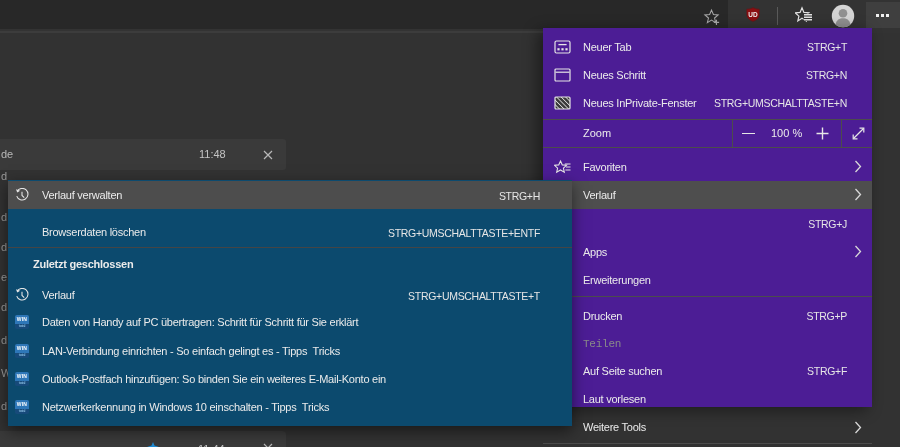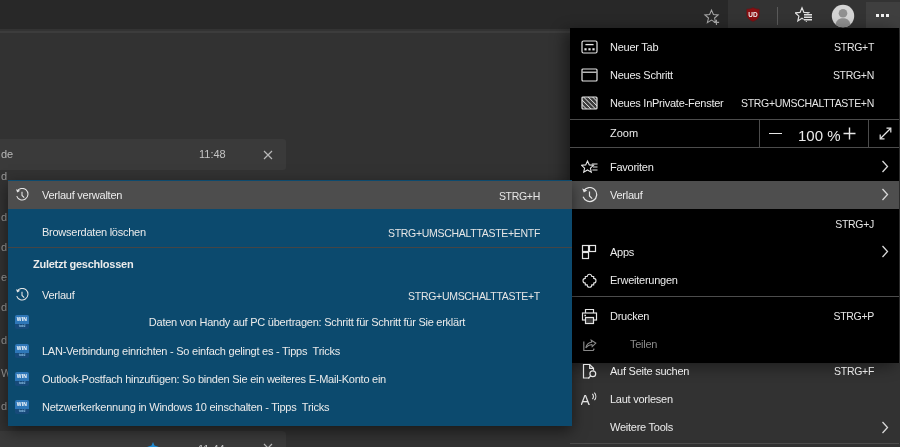--- a/index.html
+++ b/index.html
@@ -74,21 +74,21 @@
 
   <div class="abs" style="left:-10px;top:431px;width:296px;height:31px;background:#3a3a3a;border-radius:4px;"></div>
   <svg class="abs" style="left:147px;top:442px;" width="12" height="5" viewBox="0 0 12 5">
     <path d="M6 0 L7.5 3.5 L12 5 L0 5 L4.5 3.5 Z" fill="#1e8bd4"></path>
   </svg>
   <div class="abs" style="left:198px;top:443px;font-size:11px;color:#c4c4c4;">11:44</div>
   <svg class="abs" style="left:263px;top:443px;" width="10" height="10" viewBox="0 0 10 10">
     <path d="M1 1 L9 9 M9 1 L1 9" stroke="#b8b8b8" stroke-width="1.2"></path>
   </svg>
 
-  <div class="abs" id="menu" style="left:570px;top:28px;width:329px;height:335px;background:#000000;box-shadow:-5px 3px 14px rgba(0,0,0,0.45);">
+  <div class="abs" id="menu" style="left:543px;top:28px;width:329px;height:379px;background:#4c1d95;box-shadow:-5px 3px 14px rgba(0,0,0,0.45);">
 
     <div class="row" style="left:0;top:5px;width:329px;">
       <svg class="abs" style="left:11px;top:6px;" width="17" height="16" viewBox="0 0 17 16">
         <rect x="1" y="2" width="15" height="12" rx="1.5" fill="none" stroke="#e6e6e6" stroke-width="1.2"></rect>
         <path d="M4.4 5.6 H12.6" stroke="#e6e6e6" stroke-width="1.3"></path>
         <rect x="3.4" y="9.2" width="2.2" height="2.2" fill="#e6e6e6"></rect>
         <rect x="7.4" y="9.2" width="2.2" height="2.2" fill="#e6e6e6"></rect>
         <rect x="11.4" y="9.2" width="2.2" height="2.2" fill="#e6e6e6"></rect>
       </svg>
       <span class="lbl" style="margin-left:40px;">Neuer Tab</span>
@@ -116,21 +116,21 @@
       </svg>
       <span class="lbl" style="margin-left:40px;">Neues InPrivate-Fenster</span>
     </div>
     <div class="sc" style="right:25px;top:69px;margin-left:48px;">STRG+UMSCHALTTASTE+N</div>
 
     <div class="abs" style="left:0;top:91px;width:329px;height:27px;border-top:1px solid #4c4c4c;border-bottom:1px solid #4c4c4c;"></div>
     <div class="abs lbl" style="left:40px;top:99px;font-size:11px;">Zoom</div>
     <div class="abs" style="left:189px;top:92px;width:1px;height:27px;background:#4c4c4c;"></div>
     <div class="abs" style="left:298px;top:92px;width:1px;height:27px;background:#4c4c4c;"></div>
     <div class="abs" style="left:199px;top:104.5px;width:13px;height:1.4px;background:#e6e6e6;"></div>
-    <div class="abs lbl" style="left:228px;top:99px;font-size:15px;">100&nbsp;%</div>
+    <div class="abs lbl" style="left:228px;top:99px;font-size:11px;">100&nbsp;%</div>
     <svg class="abs" style="left:272px;top:98px;" width="15" height="15" viewBox="0 0 15 15">
       <path d="M7.5 1.5 V13.5 M1.5 7.5 H13.5" stroke="#e6e6e6" stroke-width="1.4"></path>
     </svg>
     <svg class="abs" style="left:308px;top:98px;" width="15" height="15" viewBox="0 0 15 15">
       <path d="M2.5 12.5 L12.5 2.5" stroke="#e6e6e6" stroke-width="1.2"></path>
       <path d="M8.5 2.2 H12.8 V6.5" fill="none" stroke="#e6e6e6" stroke-width="1.2"></path>
       <path d="M2.2 8.5 V12.8 H6.5" fill="none" stroke="#e6e6e6" stroke-width="1.2"></path>
     </svg>
 
     <div class="row" style="left:0;top:125px;width:329px;">
@@ -189,21 +189,21 @@
       </svg>
       <span class="lbl" style="margin-left:40px;">Drucken</span>
     </div>
     <div class="sc" style="right:25px;top:282px;">STRG+P</div>
 
     <div class="row" style="left:0;top:302px;width:329px;color:#8a8a8a;">
       <svg class="abs" style="left:11px;top:6px;" width="17" height="17" viewBox="0 0 17 17">
         <path d="M2.8 5.5 V14.5 H12.2 L13.2 12.6" fill="none" stroke="#8a8a8a" stroke-width="1.2"></path>
         <path d="M4.8 11.8 C5.6 8.4 7.6 6.6 10.6 6.3 L10.2 4.2 L14.8 7.1 L11.2 10.6 L10.9 8.5 C8.4 8.7 6.4 9.8 4.8 11.8 Z" fill="none" stroke="#8a8a8a" stroke-width="1.1"></path>
       </svg>
-      <span class="lbl" style="margin-left:60px;">Teilen</span>
+      <span class="lbl" style="margin-left:40px;font-family:Liberation Mono, monospace;">Teilen</span>
     </div>
 
     <div class="row" style="left:0;top:329px;width:329px;">
       <svg class="abs" style="left:11px;top:6px;" width="17" height="17" viewBox="0 0 17 17">
         <path d="M8.5 15 H2.5 V1.5 H8.7 L12.5 5.3 V7.5" fill="none" stroke="#e6e6e6" stroke-width="1.2"></path>
         <path d="M8.7 1.5 V5.3 H12.5" fill="none" stroke="#e6e6e6" stroke-width="1.2"></path>
         <circle cx="11.8" cy="10.8" r="2.9" fill="none" stroke="#e6e6e6" stroke-width="1.2"></circle>
         <path d="M9.6 12.9 L7.3 15.3" stroke="#e6e6e6" stroke-width="1.2"></path>
       </svg>
       <span class="lbl" style="margin-left:40px;">Auf Seite suchen</span>
@@ -256,21 +256,21 @@
     <div class="row" style="left:0;top:101px;width:564px;">
       <svg class="abs" style="left:7px;top:7px;" width="14" height="14" viewBox="0 0 17 17">
         <path d="M2.6 4.1 A7 7 0 1 1 2.1 9.8" fill="none" stroke="#e6e6e6" stroke-width="1.3"></path>
         <path d="M1.2 1.6 L2.8 5.4 6.3 3.4 Z" fill="#e6e6e6"></path>
         <path d="M8.5 4.6 V9 L11.2 11.6" fill="none" stroke="#e6e6e6" stroke-width="1.3"></path>
       </svg>
       <span class="lbl" style="margin-left:34px;">Verlauf</span>
     </div>
     <div class="sc" style="right:32px;top:110px;">STRG+UMSCHALTTASTE+T</div>
 
-    <div class="row" style="left:0;top:128px;width:564px;justify-content:center;">
+    <div class="row" style="left:0;top:128px;width:564px;">
       <span class="winico"></span>
       <span class="lbl" style="margin-left:34px;">Daten von Handy auf PC übertragen: Schritt für Schritt für Sie erklärt</span>
     </div>
     <div class="row" style="left:0;top:157px;width:564px;">
       <span class="winico"></span>
       <span class="lbl" style="margin-left:34px;">LAN-Verbindung einrichten - So einfach gelingt es - Tipps&nbsp; Tricks</span>
     </div>
     <div class="row" style="left:0;top:185px;width:564px;">
       <span class="winico"></span>
       <span class="lbl" style="margin-left:34px;">Outlook-Postfach hinzufügen: So binden Sie ein weiteres E-Mail-Konto ein</span>

